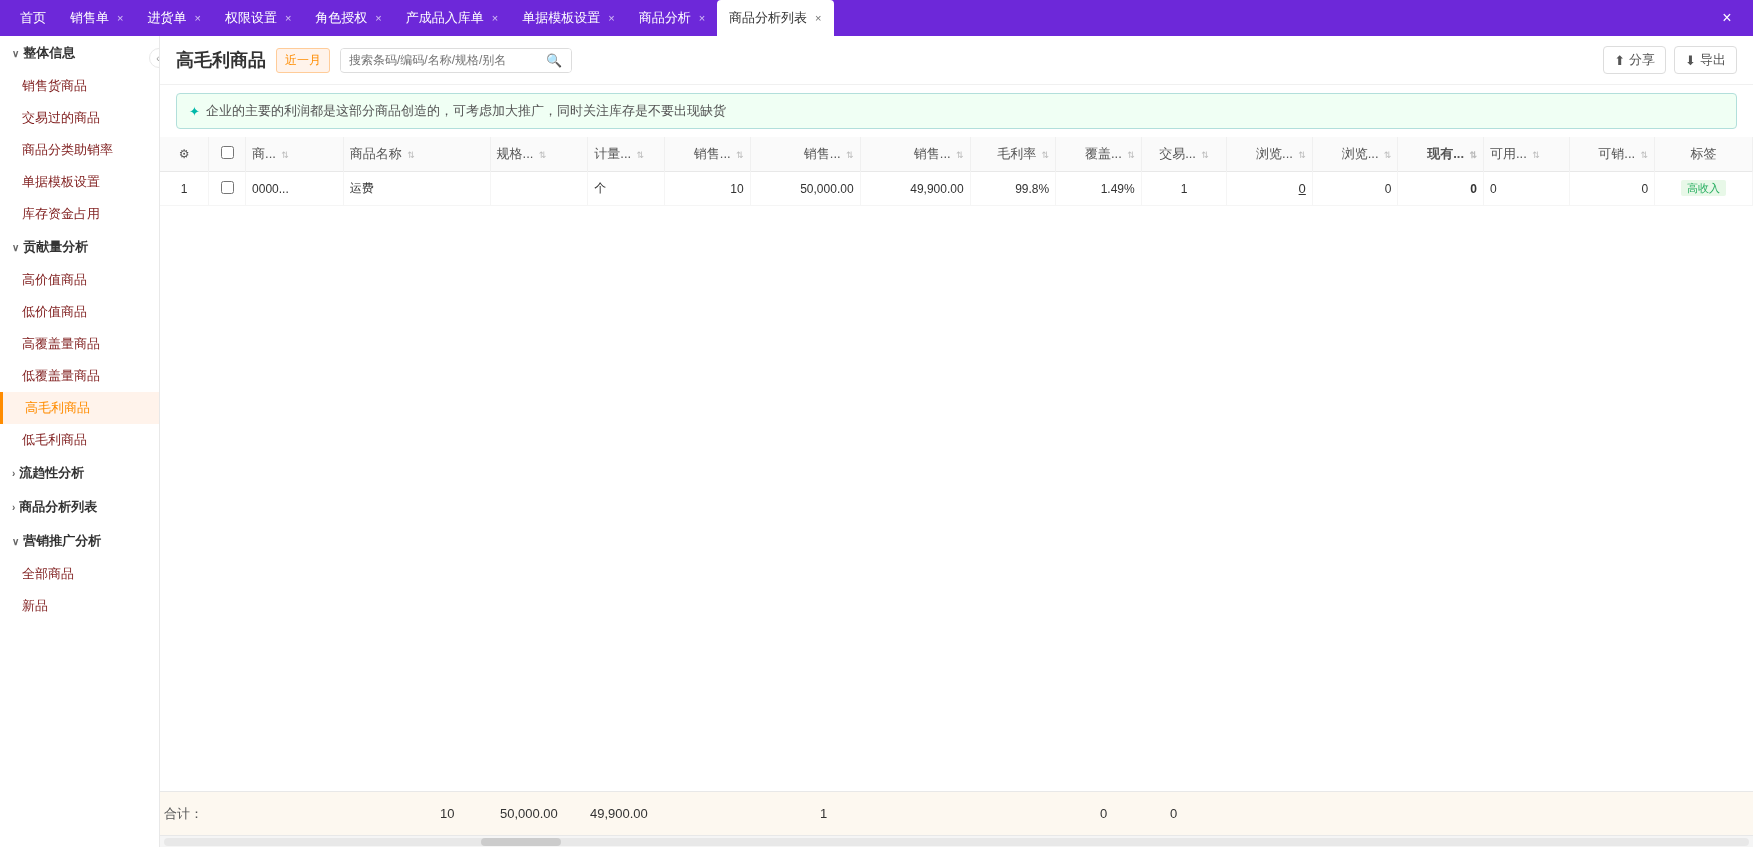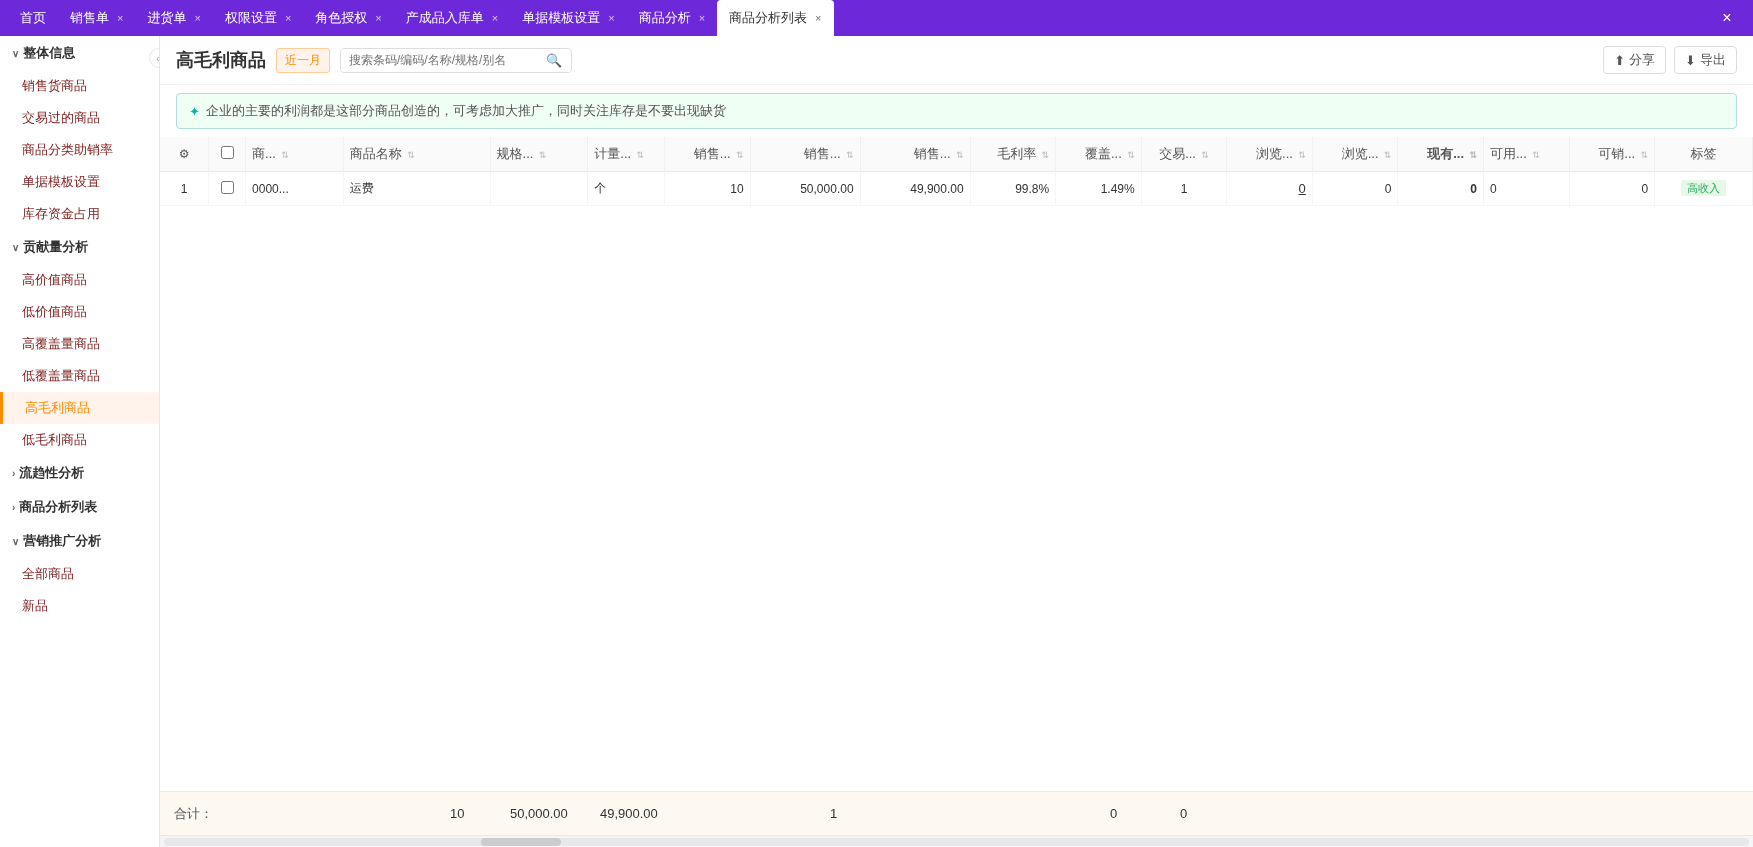--- a/index.html
+++ b/index.html
@@ -239,21 +239,21 @@
       color: #27ae60;
       padding: 2px 6px;
       border-radius: 2px;
       font-size: 11px;
     }
 
     
     .footer-bar {
       background: #fdf8f0;
       border-top: 1px solid #e8e8e8;
-      padding: 10px 14px;
+      padding: 10px 4px;
       display: flex;
       align-items: center;
       font-size: 12px;
       color: #333;
       min-height: 44px;
     }
     .footer-bar .total-label {
       width: 60px;
       color: #555;
     }

